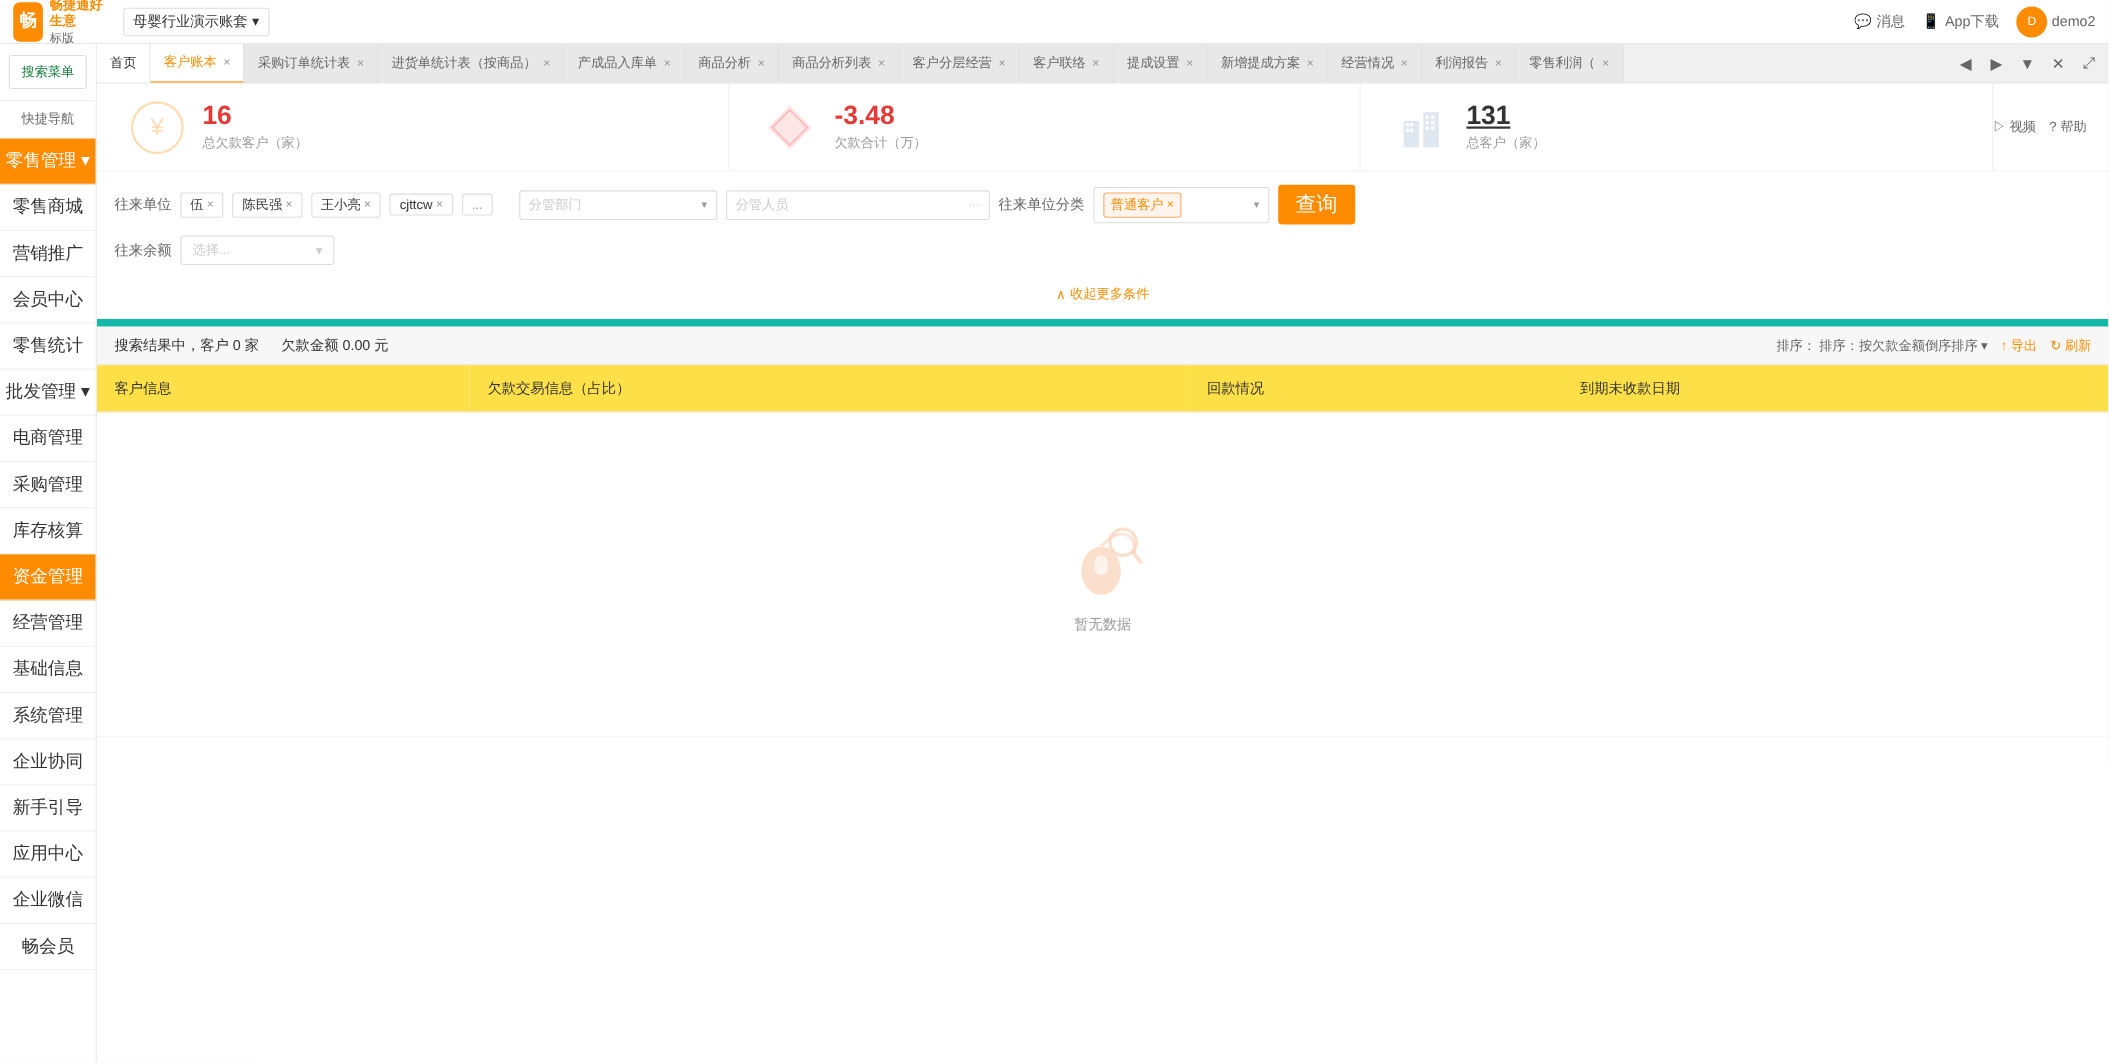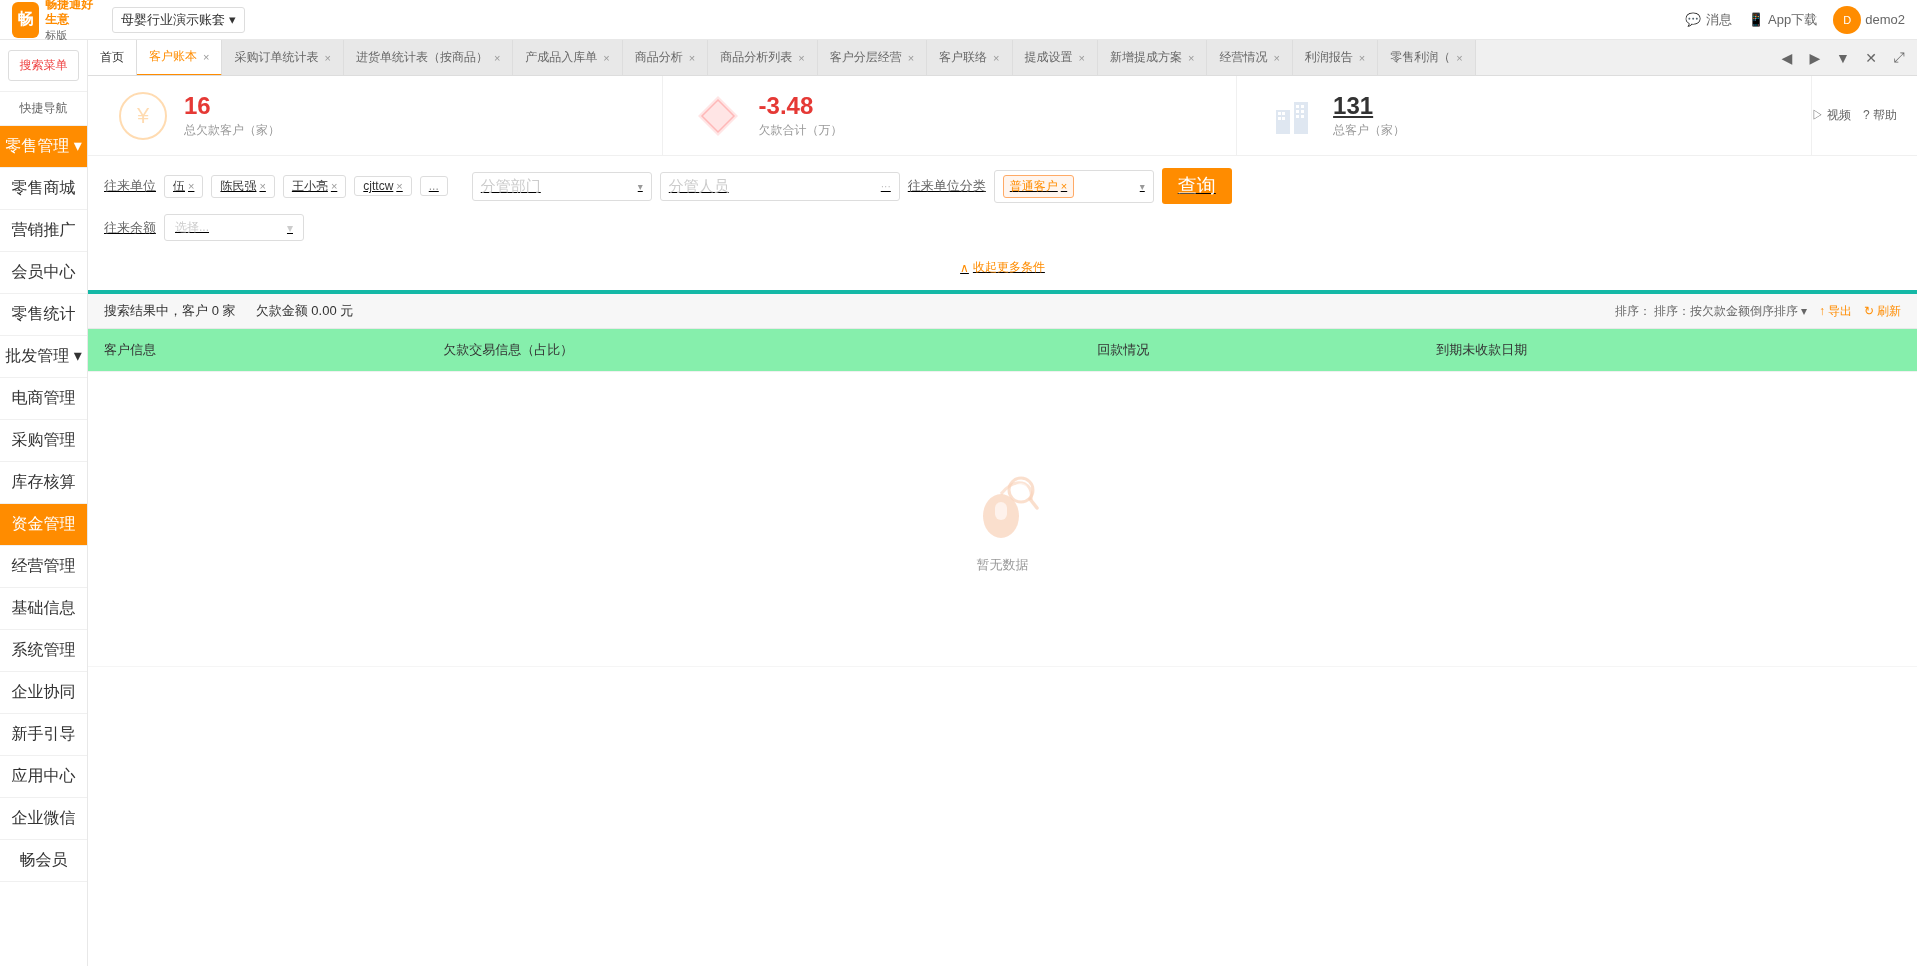--- a/index.html
+++ b/index.html
@@ -18,21 +18,21 @@
     .top-bar-right { margin-left: auto; display: flex; align-items: center; gap: 16px; }
     .top-bar-action { display: flex; align-items: center; gap: 4px; color: #666; cursor: pointer; font-size: 13px; }
     .user-avatar { width: 28px; height: 28px; background: #ff8c00; border-radius: 50%; display: flex; align-items: center; justify-content: center; color: white; font-size: 11px; }
 
     
     .main-layout { display: flex; flex: 1; overflow: hidden; }
 
     
     .sidebar { width: 88px; background: #fff; border-right: 1px solid #e8e8e8; display: flex; flex-direction: column; flex-shrink: 0; overflow-y: auto; }
     .sidebar-search { padding: 10px 8px; background: #fff; border-bottom: 1px solid #f0f0f0; text-align: center; }
-    .sidebar-search-btn { width: 100%; padding: 6px 4px; background: #fff; border: 1px solid #ddd; border-radius: 3px; color: #ef4444; font-size: 12px; cursor: pointer; }
+    .sidebar-search-btn { width: 100%; padding: 6px 4px; background: #fff; border: 1px solid #ddd; border-radius: 3px; color: #15803d; font-size: 12px; cursor: pointer; }
     .sidebar-nav-btn { padding: 8px 4px; text-align: center; color: #666; font-size: 12px; cursor: pointer; border-bottom: 1px solid #f0f0f0; }
     .sidebar-item { padding: 10px 4px; text-align: center; color: #333; font-size: 16px; cursor: pointer; border-bottom: 1px solid #f0f0f0; }
     .sidebar-item.active { background: #ff8c00; color: white; }
     .sidebar-item.active-parent { background: #ff8c00; color: white; }
 
     
     .content-area { flex: 1; display: flex; flex-direction: column; overflow: hidden; }
 
     
     .tab-bar { height: 36px; background: #f0f0f0; display: flex; align-items: center; padding: 0 0; flex-shrink: 0; border-bottom: 1px solid #ddd; overflow: hidden; }
@@ -54,28 +54,28 @@
     .stat-value { font-size: 24px; font-weight: bold; }
     .stat-value.red { color: #e53935; }
     .stat-value.negative { color: #e53935; }
     .stat-value.black { color: #333; text-decoration: underline; }
     .stat-label { font-size: 12px; color: #999; margin-top: 2px; }
     .stat-text { display: flex; flex-direction: column; }
     .page-help { margin-left: auto; display: flex; align-items: center; gap: 12px; font-size: 12px; color: #666; padding-right: 20px; }
     .page-help a { color: #666; cursor: pointer; display: flex; align-items: center; gap: 3px; }
 
     
-    .filter-area { padding: 12px 16px 0; background: #fff; border-bottom: 4px solid #14b8a6; text-decoration: underline; }
+    .filter-area { padding: 12px 16px 0; background: #fff; border-bottom: 7px solid #14b8a6; }
     .filter-row { display: flex; align-items: center; gap: 8px; margin-bottom: 10px; flex-wrap: wrap; }
     .filter-label { color: #666; font-size: 13px; white-space: nowrap; }
     .filter-tag { display: inline-flex; align-items: center; gap: 3px; background: #fff; border: 1px solid #ddd; border-radius: 3px; padding: 2px 8px; font-size: 12px; color: #333; cursor: pointer; }
     .filter-tag .tag-close { color: #999; font-size: 11px; cursor: pointer; }
     .filter-tag .tag-more { color: #999; }
     .filter-select { display: flex; align-items: center; border: 1px solid #ddd; border-radius: 3px; padding: 4px 8px; background: #fff; cursor: pointer; min-width: 180px; }
-    .filter-select-text { flex: 1; color: #ccc; font-size: 15px; }
+    .filter-select-text { flex: 1; color: #ccc; font-size: 12px; }
     .filter-select-arrow { color: #999; font-size: 10px; }
     .filter-staff-select { display: flex; align-items: center; border: 1px solid #ddd; border-radius: 3px; padding: 4px 8px; background: #fff; cursor: pointer; min-width: 240px; }
     .collapse-btn { display: flex; align-items: center; gap: 4px; color: #ff8c00; cursor: pointer; font-size: 12px; margin: 0 auto; padding: 6px 0; }
     .filter-select-tag { display: inline-flex; align-items: center; gap: 3px; background: #fff5ee; border: 1px solid #ffaa66; border-radius: 3px; padding: 2px 6px; font-size: 12px; color: #ff8c00; }
     .filter-select-tag .tag-close { color: #ff8c00; font-size: 11px; cursor: pointer; }
 
     
     .filter-row2 { display: flex; align-items: center; gap: 8px; margin-bottom: 8px; }
     .filter-select2 { display: flex; align-items: center; border: 1px solid #ddd; border-radius: 3px; padding: 4px 10px; background: #fff; cursor: pointer; min-width: 140px; color: #ccc; font-size: 12px; gap: 4px; }
 
@@ -83,21 +83,21 @@
     .result-bar { padding: 8px 16px; background: #f7f7f7; display: flex; align-items: center; gap: 8px; border-bottom: 1px solid #e8e8e8; }
     .result-text { font-size: 13px; color: #333; }
     .result-text span { color: #333; font-weight: normal; }
     .result-actions { margin-left: auto; display: flex; align-items: center; gap: 12px; font-size: 12px; color: #666; }
     .result-actions .sort-btn { display: flex; align-items: center; gap: 3px; cursor: pointer; }
     .result-actions .action-btn { display: flex; align-items: center; gap: 3px; cursor: pointer; color: #ff8c00; }
     .search-btn { padding: 5px 16px; background: #ff8c00; color: white; border: none; border-radius: 3px; cursor: pointer; font-size: 19px; }
 
     
     .data-table { width: 100%; border-collapse: collapse; }
-    .data-table th { padding: 12px 16px; text-align: left; font-size: 13px; color: #333; font-weight: normal; background: #86efac; border-bottom: 1px solid #f0f0f0; }
+    .data-table th { padding: 12px 16px; text-align: left; font-size: 13px; color: #333; font-weight: normal; background: #fde047; border-bottom: 1px solid #f0f0f0; }
     .data-table td { padding: 12px 16px; font-size: 13px; color: #333; border-bottom: 1px solid #f5f5f5; }
     .empty-state { display: flex; flex-direction: column; align-items: center; justify-content: center; padding: 80px 0; }
     .empty-icon { width: 80px; height: 80px; margin-bottom: 12px; position: relative; }
     .empty-text { font-size: 13px; color: #999; }
 
     
     .mouse-svg { opacity: 0.6; }
   </style>
 </head>
 <body>

